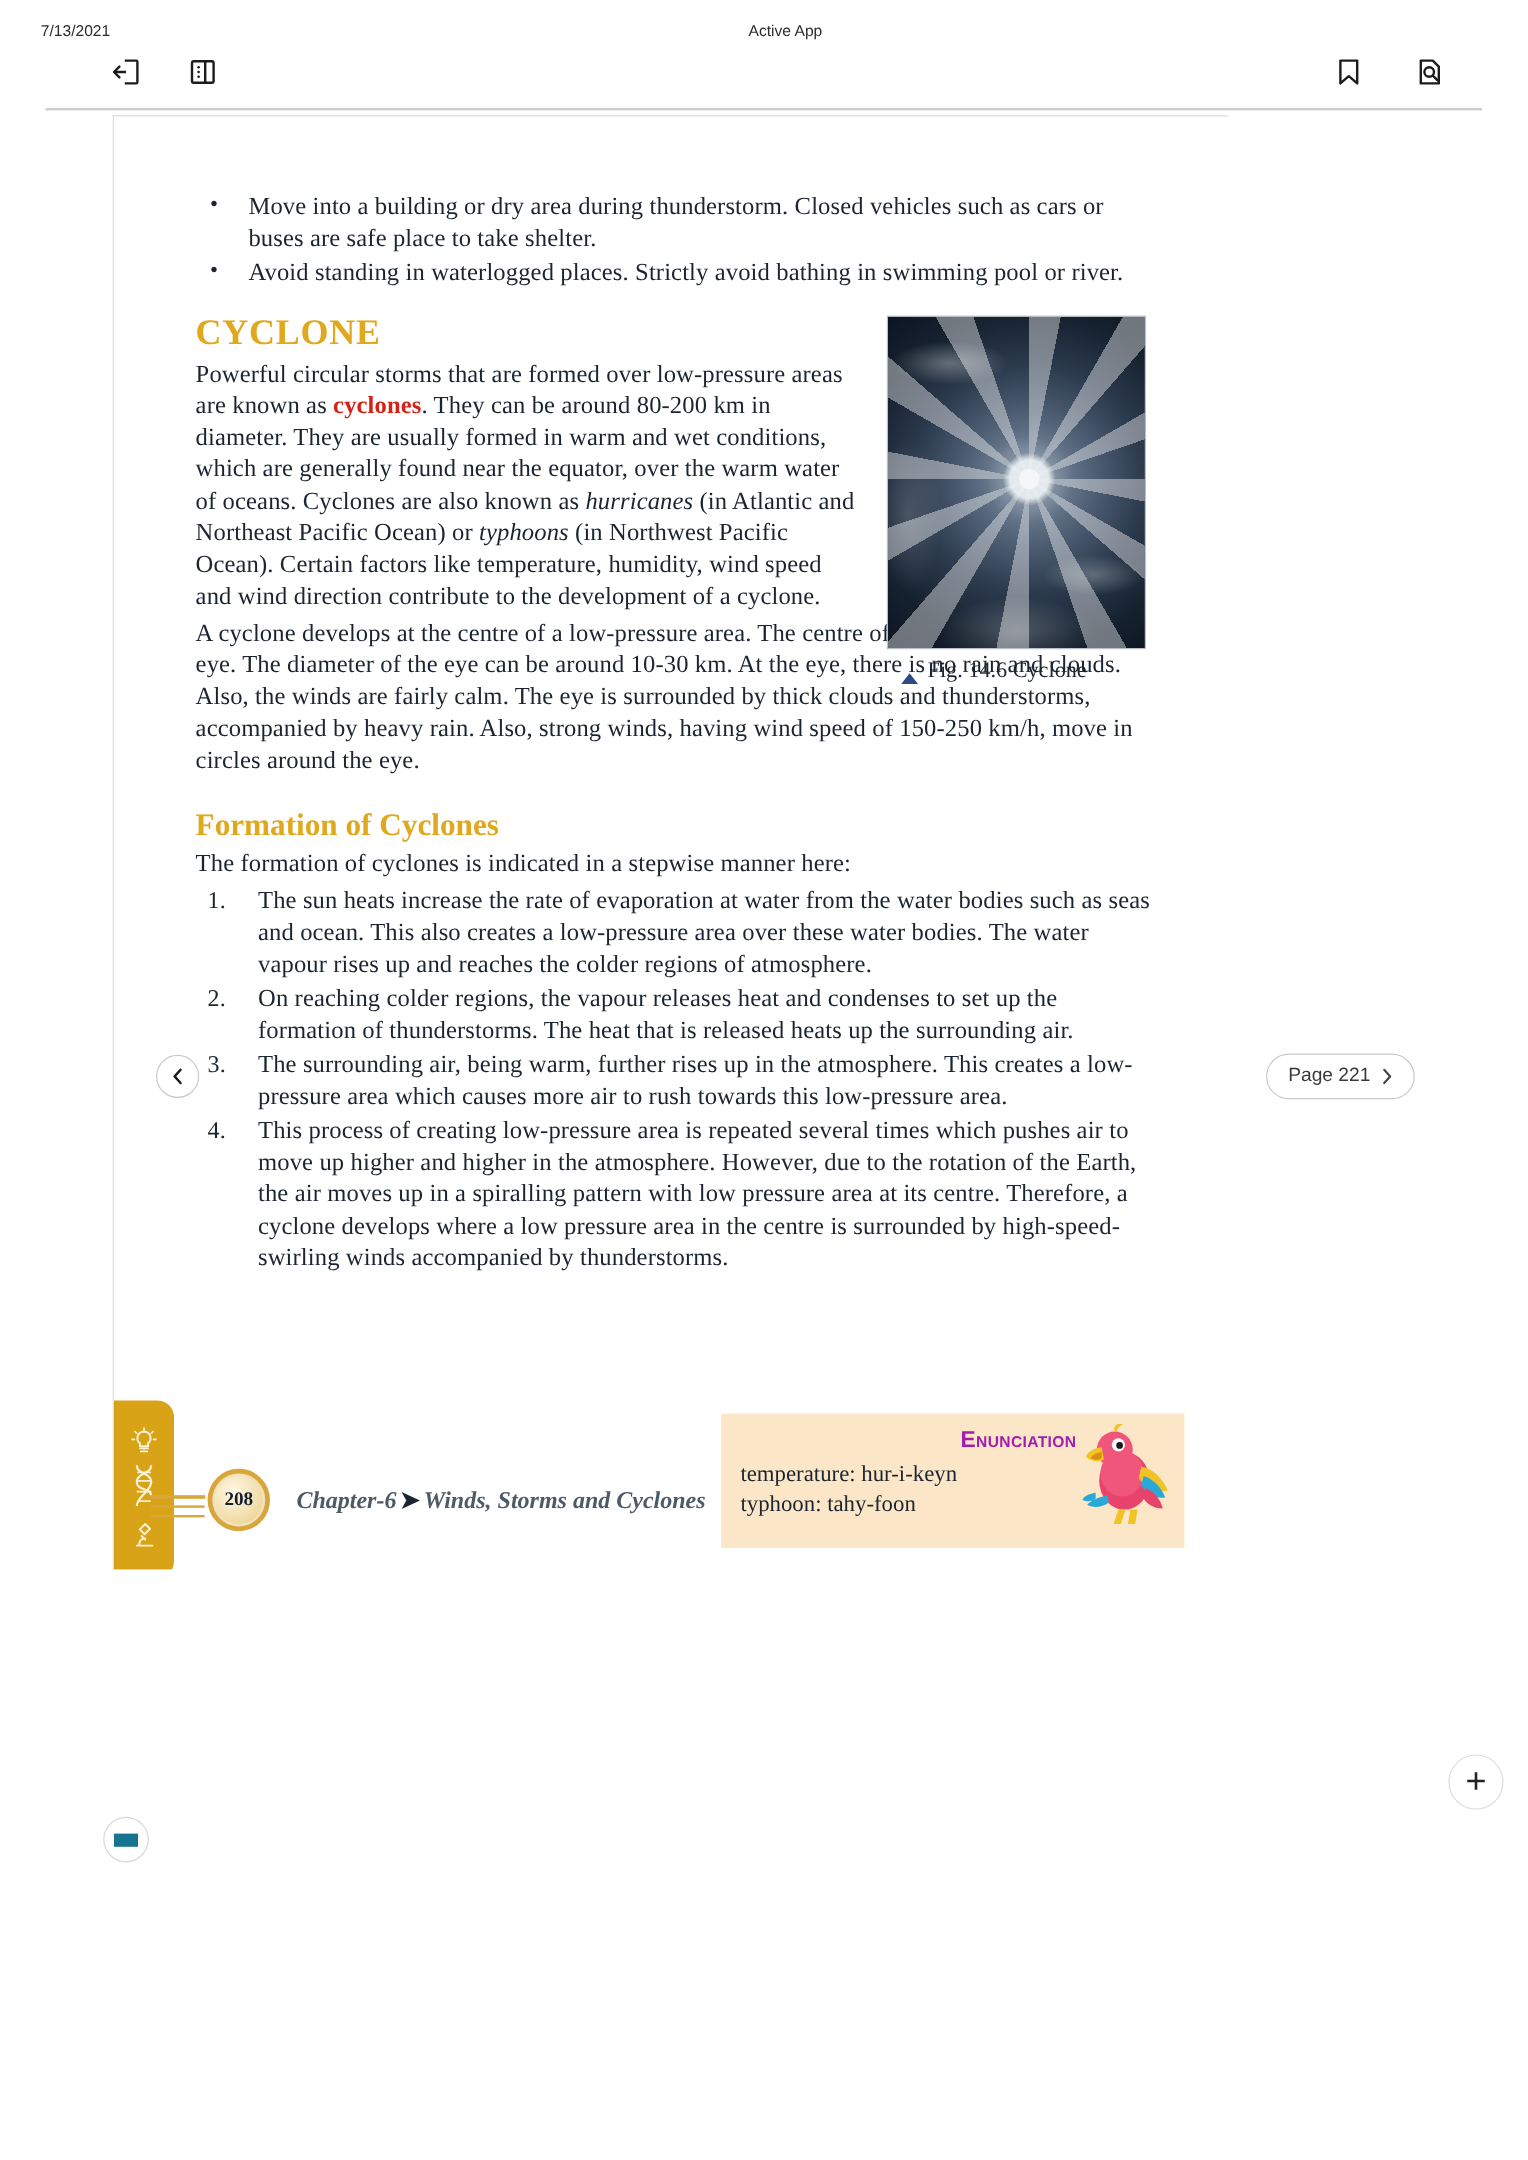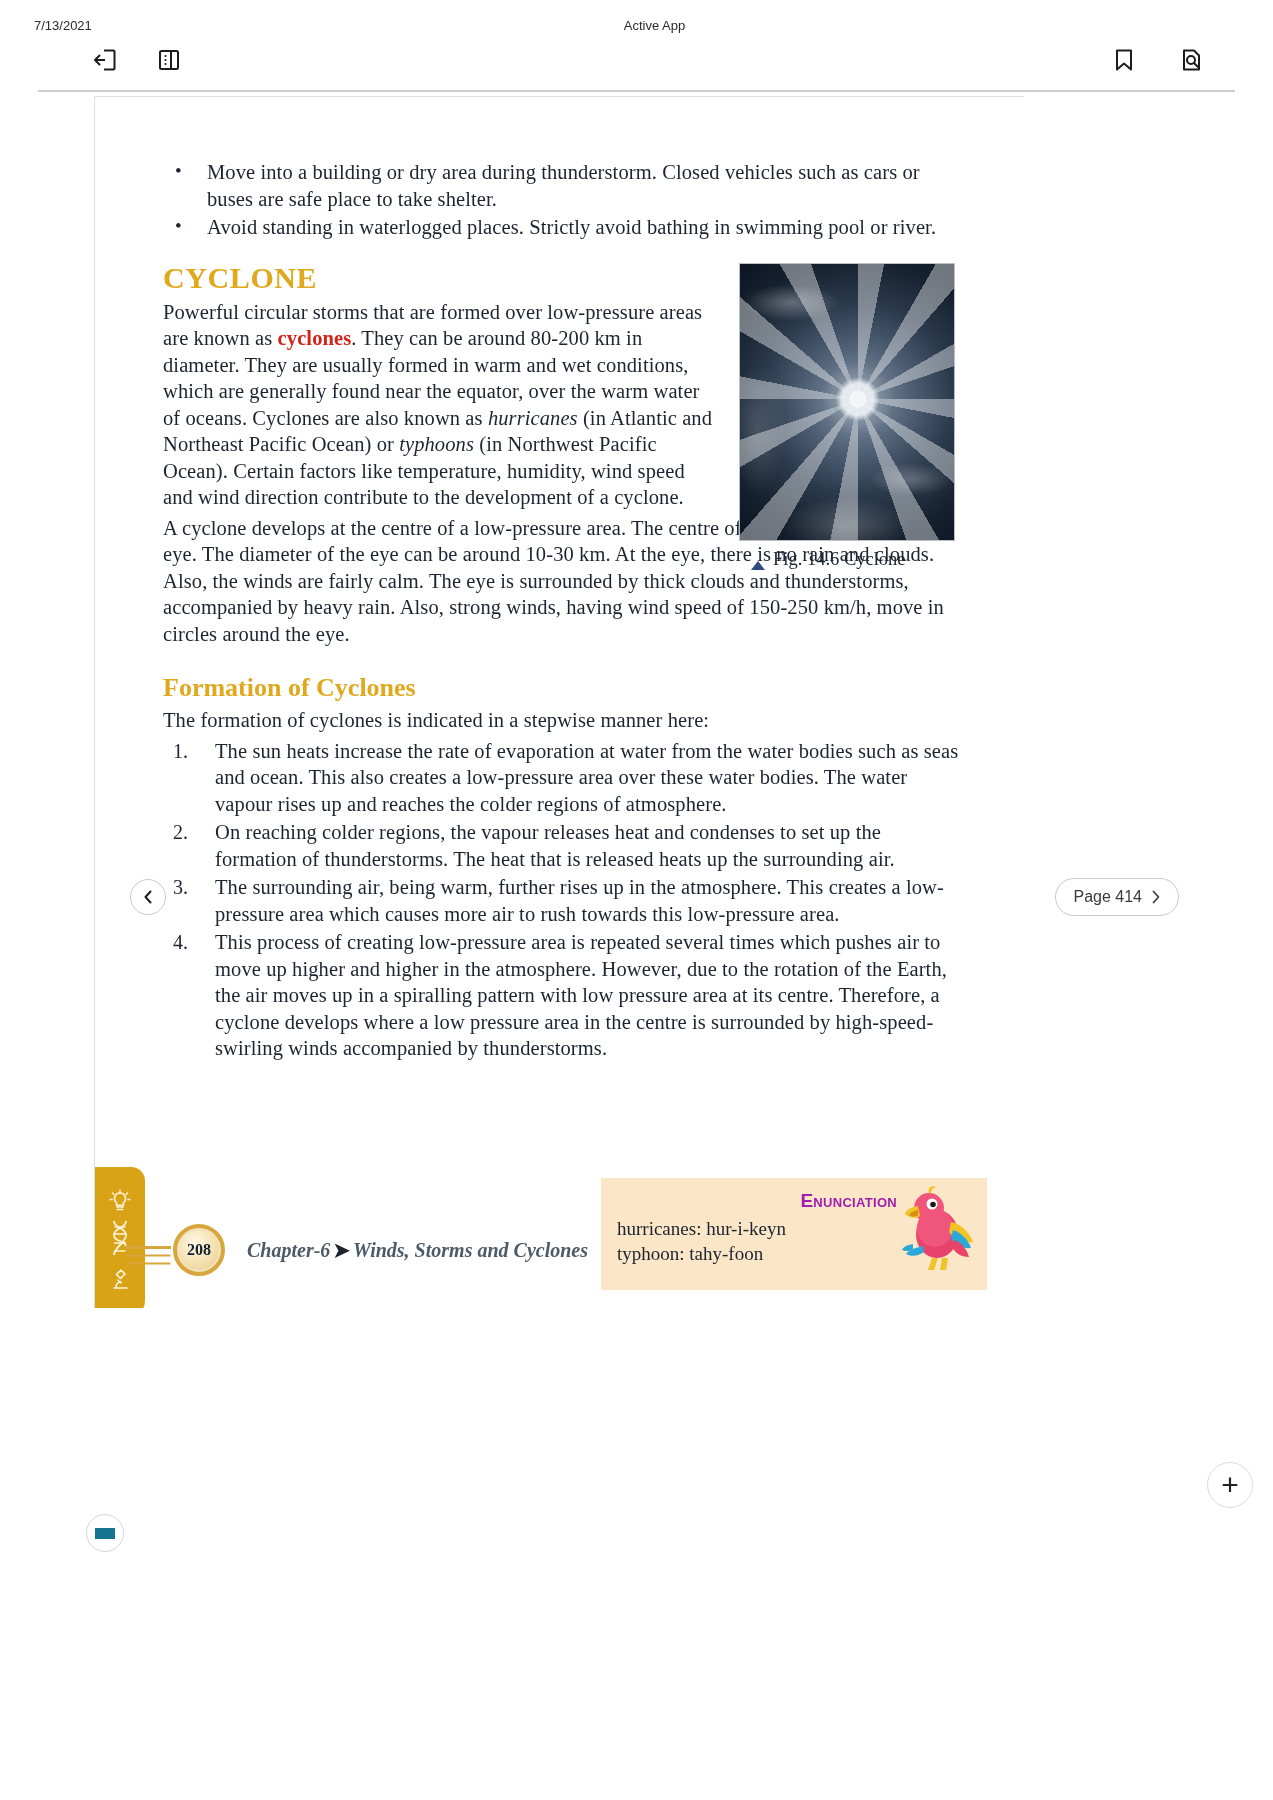--- a/index.html
+++ b/index.html
@@ -424,21 +424,21 @@
       <div class="page-footer">
         <div class="page-badge">208</div>
         <div class="footer-chapter">
           <span>Chapter-6</span><span class="footer-arrow">➤</span><span>Winds, Storms and Cyclones</span>
         </div>
       </div>
 
       <div class="enunciation">
         <div class="enun-title">Enunciation</div>
         <div class="enun-lines">
-          <div>hurricanes: hur-i-keyn</div>
+          <div>temperature: hur-i-keyn</div>
           <div>typhoon: tahy-foon</div>
         </div>
         <svg class="parrot" viewBox="0 0 92 96">
           <ellipse cx="52" cy="50" rx="21" ry="24" fill="#e8436a"></ellipse>
           <ellipse cx="50" cy="44" rx="18" ry="19" fill="#f0557c"></ellipse>
           <path d="M66 38c10 2 18 10 22 20-10 2-18-2-24-10z" fill="#f2c324"></path>
           <path d="M68 46c9 3 15 10 18 18-9 1-16-3-20-10z" fill="#2aa8d8"></path>
           <path d="M70 56c8 4 12 10 14 17-8 0-14-4-17-10z" fill="#e8436a"></path>
           <circle cx="44" cy="24" r="15" fill="#f0557c"></circle>
           <circle cx="47" cy="20" r="5.5" fill="#ffffff"></circle>
@@ -455,21 +455,21 @@
 
     </div>
 
     <div class="nav-prev">
       <svg width="14" height="16" viewBox="0 0 14 16">
         <path d="M9.5 2.5L4.5 8l5 5.5" fill="none" stroke="#1c1c1c" stroke-width="2" stroke-linecap="round" stroke-linejoin="round"></path>
       </svg>
     </div>
 
     <div class="page-pill">
-      <span>Page 414</span>
+      <span>Page 221</span>
       <svg width="10" height="14" viewBox="0 0 10 14">
         <path d="M2.5 1.5L7.5 7l-5 5.5" fill="none" stroke="#444" stroke-width="1.8" stroke-linecap="round" stroke-linejoin="round"></path>
       </svg>
     </div>
 
     <div class="zoom-out">
       <span class="bar"></span>
     </div>
   </div>
 

